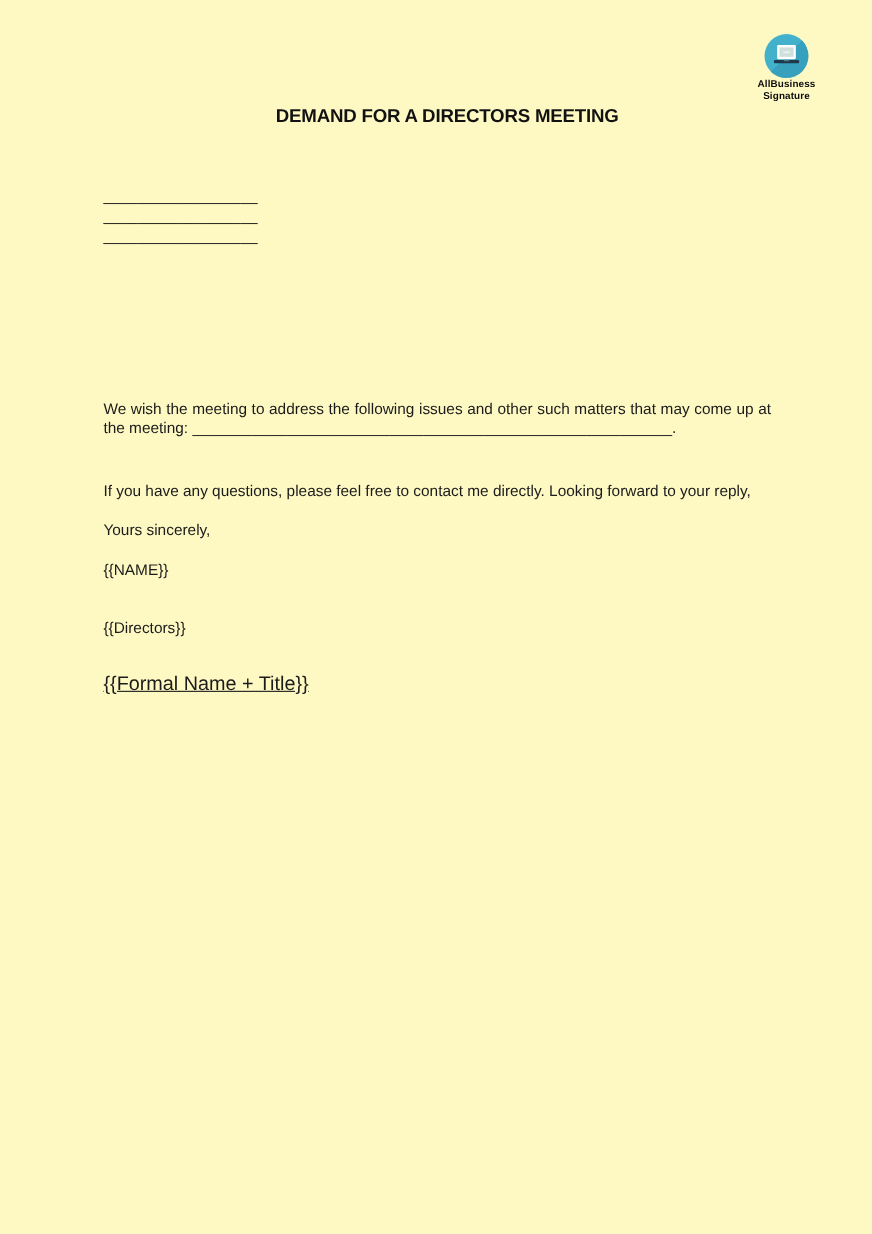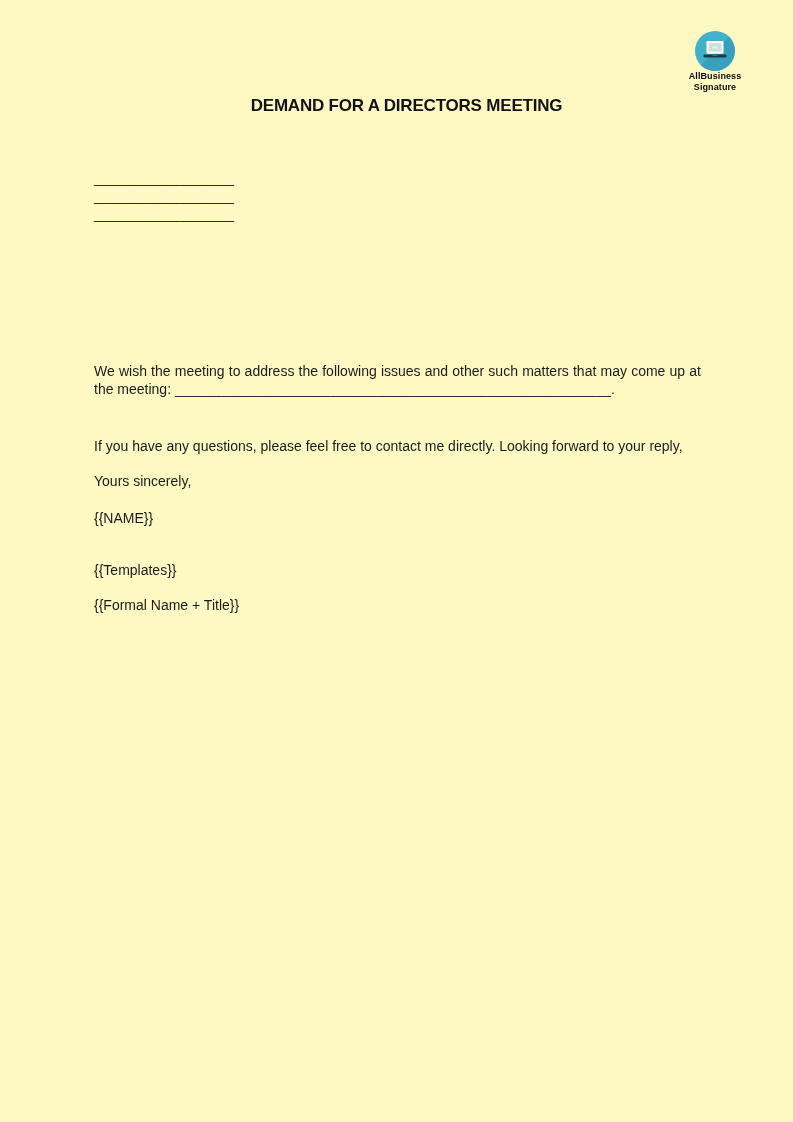--- a/index.html
+++ b/index.html
@@ -62,21 +62,21 @@
   .addr-lines     { top: 169px; letter-spacing: 0; }
   .addr-lines div { line-height: 18px; white-space: pre; }
   .para           { text-align: justify; }
   .para1          { top: 243px; }
   .para2          { top: 315px; margin-top: 47px; }
   .blank-row      { top: 364px; white-space: pre; }
   .closing-line   { top: 437px; }
   .valediction    { top: 472px; }
   .name-ph        { top: 509px; }
   .signature-ph   { top: 561px; }
-  .formal-ph      { top: 596px; font-size: 14px; }
+  .formal-ph      { top: 612px; font-size: 18px; text-decoration: underline; }
 </style>
 </head>
 <body>
 
 <div class="page">
 
   <div class="logo">
     <svg class="logo-badge" width="46" height="46" viewBox="0 0 46 46" xmlns="http://www.w3.org/2000/svg">
       <circle cx="23" cy="23" r="20" fill="#44b1cc"></circle>
       <path d="M37.14 8.86 A20 20 0 0 1 8.86 37.14 Z" fill="#37a0bd"></path>
@@ -104,17 +104,17 @@
 
   <div class="block para para2">We wish the meeting to address the following issues and other such matters that may come up at the meeting:  ________________________________________________________.</div>
 
 
   <div class="block closing-line">If you have any questions, please feel free to contact me directly. Looking forward to your reply,</div>
 
   <div class="block name-ph">{{NAME}}</div>
 
   <div class="block valediction">Yours sincerely,</div>
 
-  <div class="block signature-ph">{{Templates}}</div>
+  <div class="block signature-ph">{{Directors}}</div>
 
   <div class="block formal-ph">{{Formal Name + Title}}</div>
 
 </div>
 
 </body></html>

